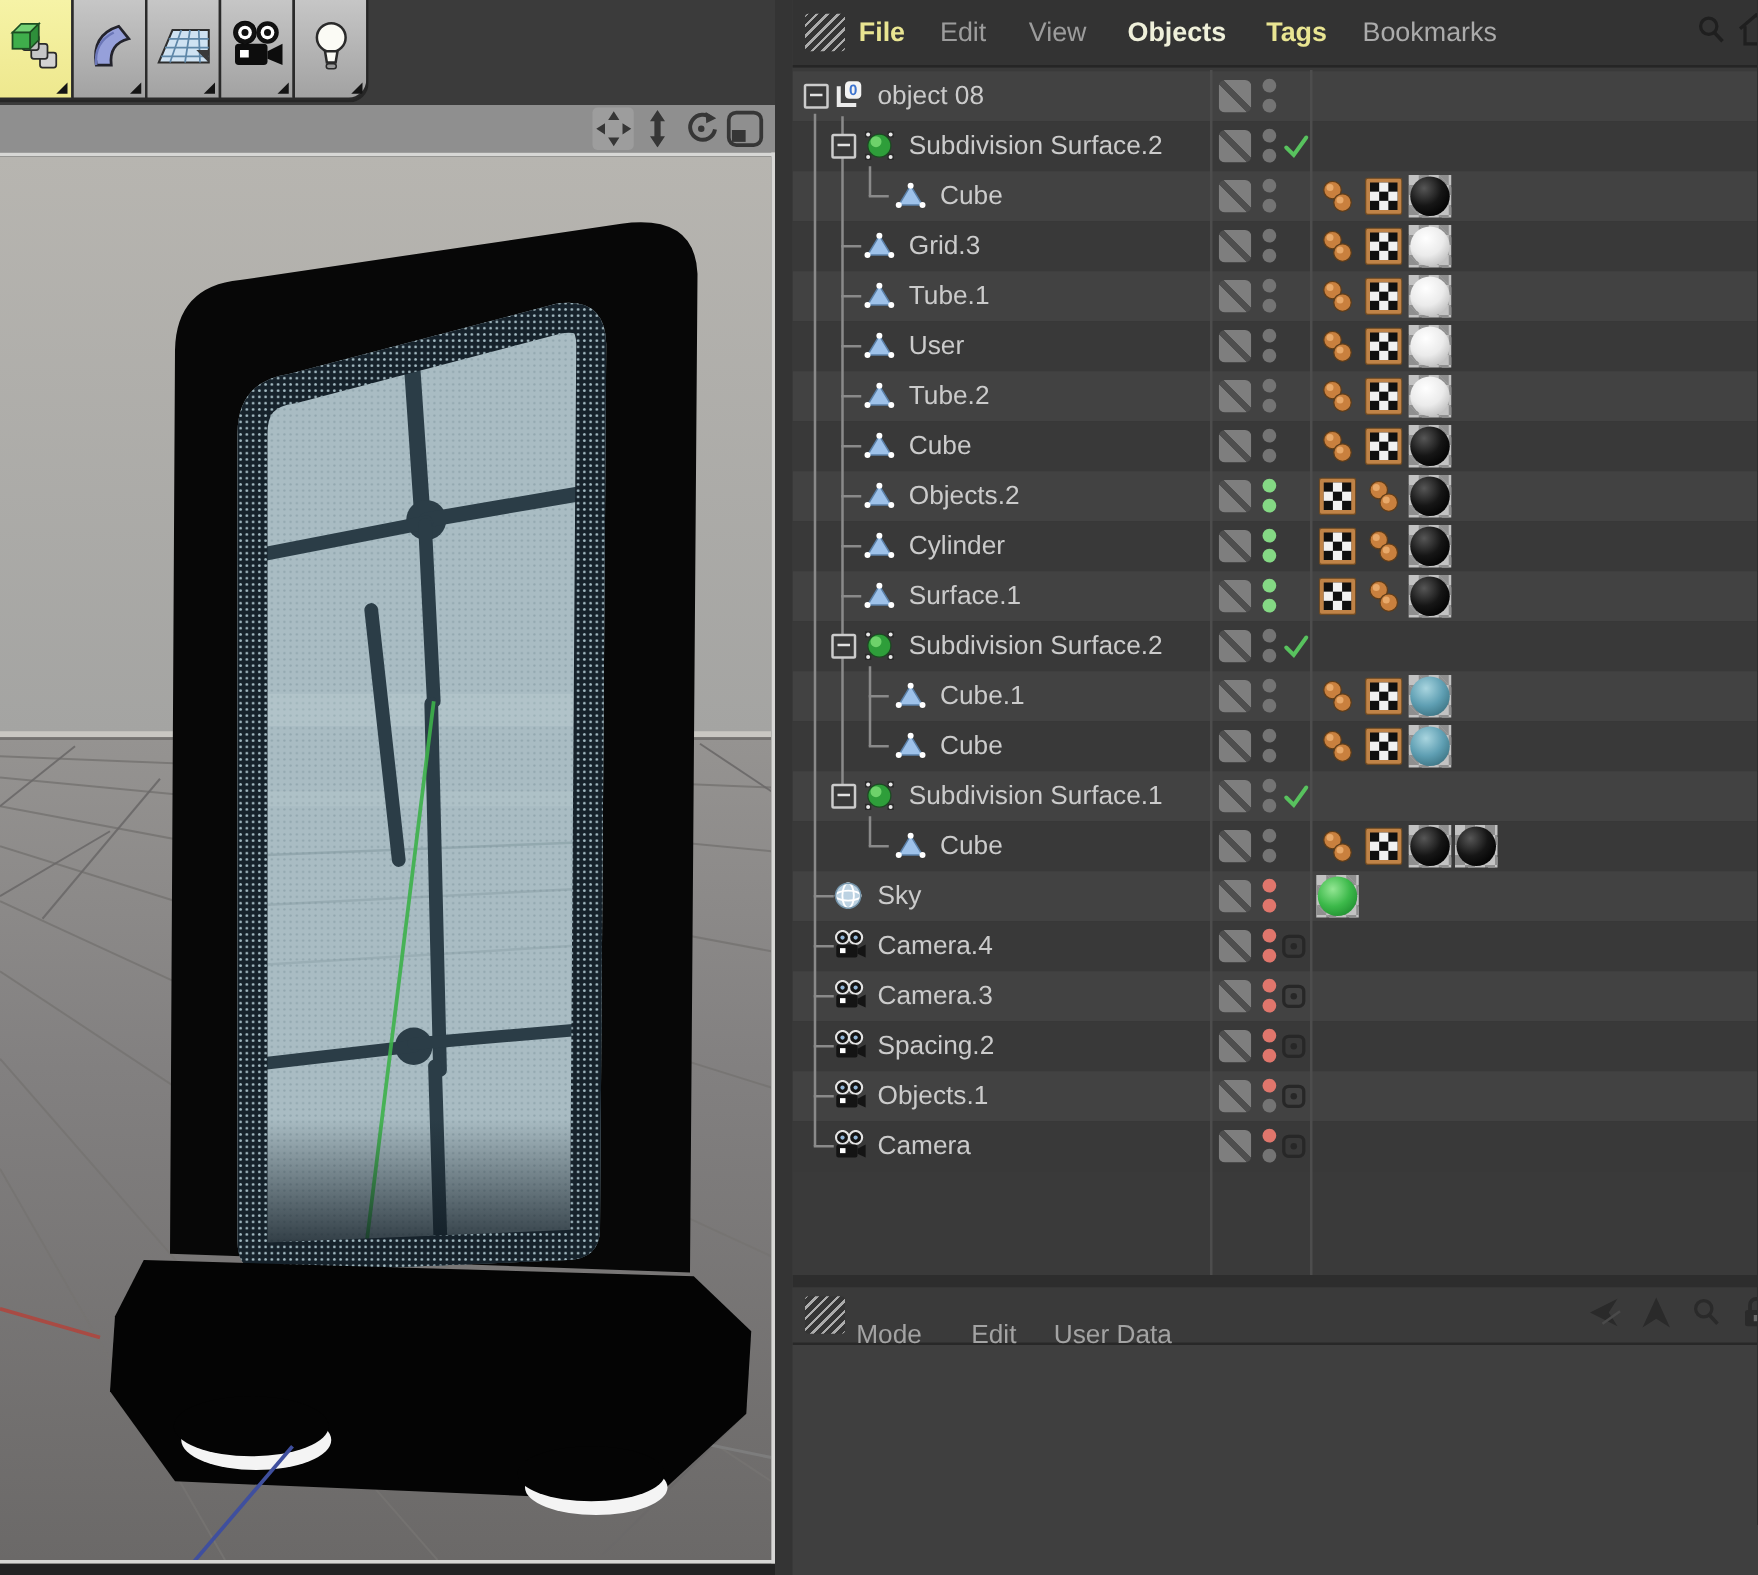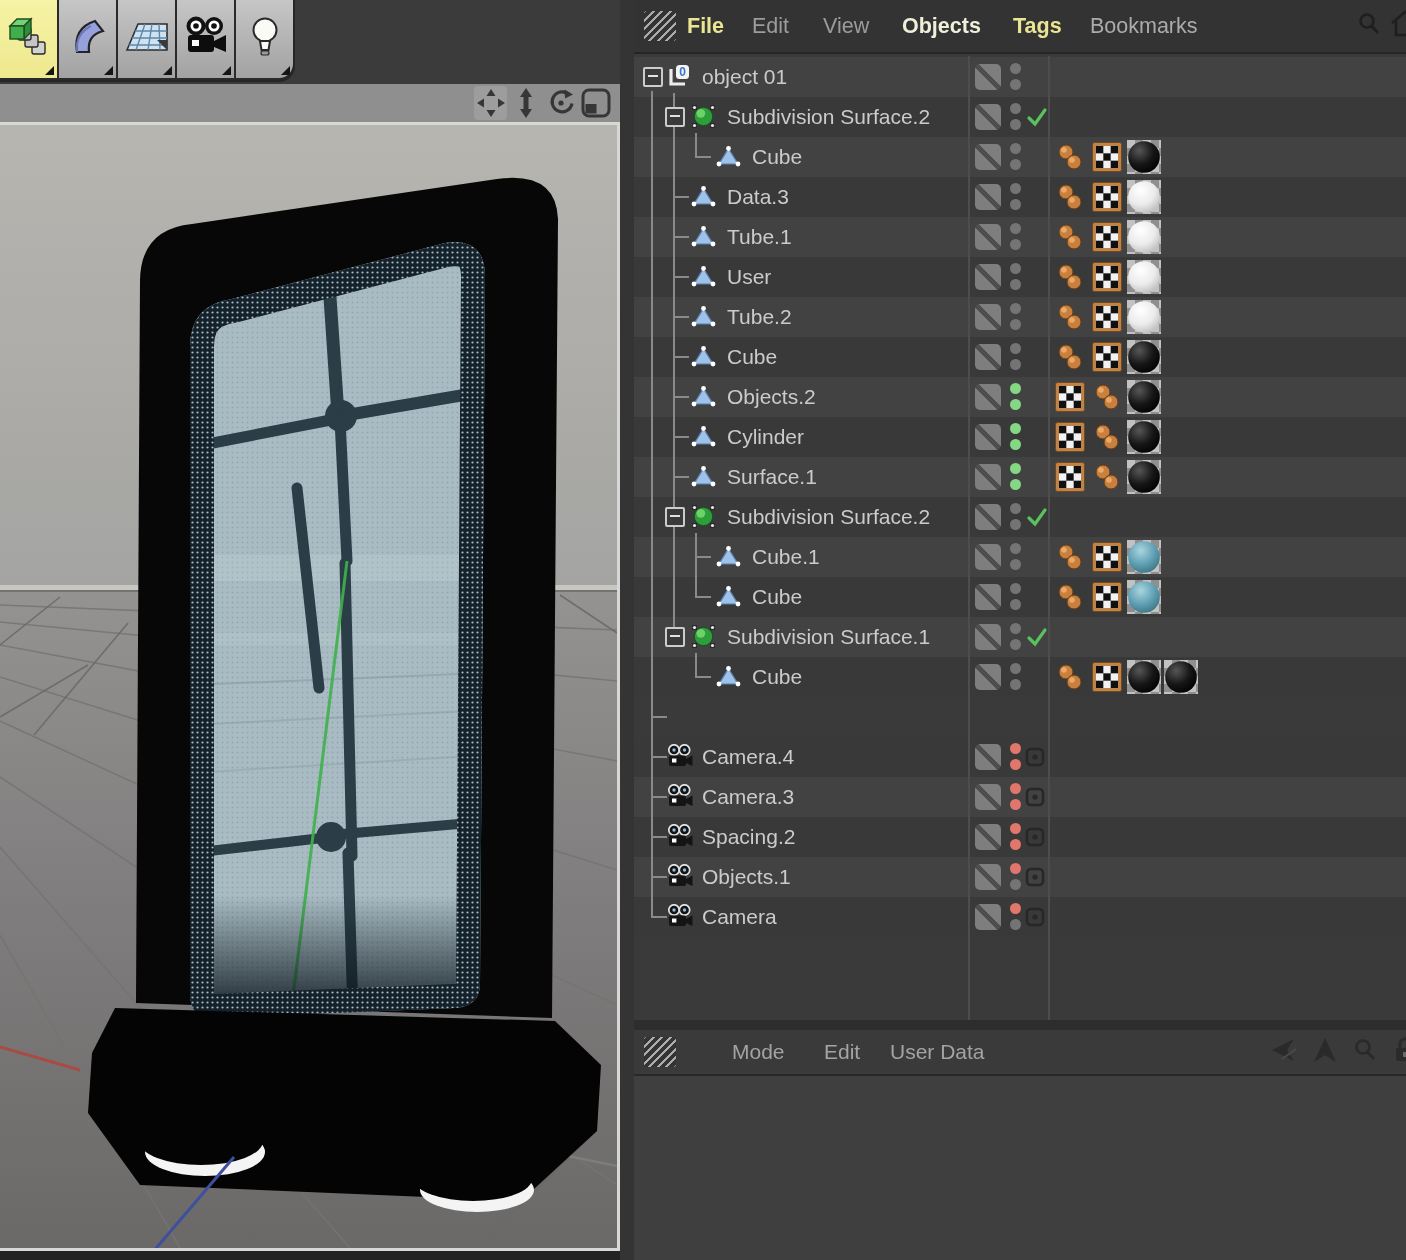--- a/index.html
+++ b/index.html
@@ -49,21 +49,21 @@
       linear-gradient(45deg,rgba(0,0,0,0) 43%,#4e4e4e 43% 57%,rgba(0,0,0,0) 57%),#7e7e7e;}
   .dot{position:absolute;left:376px;width:11px;height:11px;border-radius:50%;}
   .dot.d0{top:6px;} .dot.d1{top:22px;}
   .tag{position:absolute;}
   .mat-bg{background-image:linear-gradient(45deg,#8f8f8f 25%,transparent 25%,transparent 75%,#8f8f8f 75%),
       linear-gradient(45deg,#8f8f8f 25%,#c2c2c2 25%,#c2c2c2 75%,#8f8f8f 75%);
       background-size:16px 16px;background-position:0 0,8px 8px;}
   #am-divider{position:absolute;left:0;top:1020px;width:772px;height:10px;background:#2d2d2d;}
   #am-header{position:absolute;left:0;top:1030px;width:772px;height:44px;background:#3a3a3a;border-bottom:2px solid #282828;}
   #am-header .grip{top:7px;}
-  .am-menu{position:absolute;top:0;height:44px;display:flex;align-items:center;font-size:21px;color:#a3a3a3;margin-left:47px;}
+  .am-menu{position:absolute;top:16px;height:44px;display:flex;align-items:center;font-size:21px;color:#a3a3a3;}
   #am-body{position:absolute;left:0;top:1076px;width:772px;height:184px;background:#3f3f3f;}
   #am-icons{position:absolute;right:0;top:0;height:44px;display:flex;align-items:center;gap:14px;}
 </style>
 </head>
 <body>
 
 <svg width="0" height="0" style="position:absolute">
   <defs>
     <radialGradient id="gradBlack" cx="35%" cy="30%" r="80%">
       <stop offset="0%" stop-color="#565656"></stop>
@@ -301,21 +301,21 @@
     <div id="om-tree">
 
       <div class="sep" style="left:334px"></div>
       <div class="sep" style="left:414px"></div>
     <div class="row even" style="top: 1px;">
           <span class="obj-icon" style="left:32px"><svg width="25" height="25" viewBox="0 0 25 25">
               <path d="M5 5 V20 H19" stroke="#ececec" stroke-width="3.2" fill="none"></path>
               <rect x="10" y="1" width="13" height="14" rx="3.5" fill="#f4f4f4"></rect>
               <text x="16.5" y="12" font-size="12" font-weight="bold" fill="#3d74cf" text-anchor="middle" font-family="Liberation Sans,sans-serif">0</text>
             </svg></span>
-          <span class="label" style="left:68px">object 01</span>
+          <span class="label" style="left:68px">object 08</span>
           <span class="layer-swatch"></span>
           <span class="dot d0" style="background:#747474"></span>
           <span class="dot d1" style="background:#747474"></span>
         </div>
         <div class="row odd" style="top: 41px;">
           <span class="obj-icon" style="left:57px"><svg width="25" height="25" viewBox="0 0 25 25">
               <rect x="1" y="1" width="5" height="5" fill="#2a2a2a"></rect>
               <rect x="19" y="1" width="5" height="5" fill="#2a2a2a"></rect>
               <rect x="1" y="19" width="5" height="5" fill="#2a2a2a"></rect>
               <rect x="19" y="19" width="5" height="5" fill="#2a2a2a"></rect>
@@ -363,21 +363,21 @@
               <circle cx="17" cy="17" r="15.8" fill="url(#gradBlack)"></circle>
             </svg></span>
         </div>
         <div class="row odd" style="top: 121px;">
           <span class="obj-icon" style="left:57px"><svg width="25" height="25" viewBox="0 0 25 25">
               <polygon points="12.5,4.5 22,20 3,20" fill="#9ec2ea" stroke="#5b80a8" stroke-width="1.2"></polygon>
               <circle cx="12.5" cy="4.5" r="2.4" fill="#ffffff"></circle>
               <circle cx="22" cy="20" r="2.4" fill="#ffffff"></circle>
               <circle cx="3" cy="20" r="2.4" fill="#ffffff"></circle>
             </svg></span>
-          <span class="label" style="left:93px">Data.3</span>
+          <span class="label" style="left:93px">Grid.3</span>
           <span class="layer-swatch"></span>
           <span class="dot d0" style="background:#747474"></span>
           <span class="dot d1" style="background:#747474"></span>
           <span class="tag" style="left:422px;top:6px;width:28px;height:28px"><svg width="28" height="28" viewBox="0 0 28 28">
               <circle cx="10" cy="9" r="7" fill="#c9803e" stroke="#5e3c19" stroke-width="1"></circle>
               <circle cx="8" cy="7" r="2.8" fill="#e8a96a"></circle>
               <circle cx="18" cy="19" r="7" fill="#c9803e" stroke="#5e3c19" stroke-width="1"></circle>
               <circle cx="16" cy="17" r="2.8" fill="#e8a96a"></circle>
             </svg></span>
           <span class="tag" style="left:458px;top:5px;width:30px;height:30px"><svg width="30" height="30" viewBox="0 0 30 30">
@@ -718,20 +718,35 @@
               <rect x="11.33" y="4" width="7.34" height="7.33" fill="#f2f2f2"></rect>
               <rect x="4" y="11.33" width="7.33" height="7.34" fill="#f2f2f2"></rect>
               <rect x="18.67" y="11.33" width="7.33" height="7.34" fill="#f2f2f2"></rect>
               <rect x="11.33" y="18.67" width="7.34" height="7.33" fill="#f2f2f2"></rect>
             </svg></span>
           <span class="tag mat-bg" style="left:493px;top:3px;width:34px;height:34px"><svg width="34" height="34" viewBox="0 0 34 34">
               <circle cx="17" cy="17" r="15.8" fill="url(#gradBlack)"></circle>
             </svg></span>
           <span class="tag mat-bg" style="left:530px;top:3px;width:34px;height:34px"><svg width="34" height="34" viewBox="0 0 34 34">
               <circle cx="17" cy="17" r="15.8" fill="url(#gradBlack)"></circle>
+            </svg></span>
+        </div>
+        <div class="row even" style="top: 641px;">
+          <span class="obj-icon" style="left:32px"><svg width="25" height="25" viewBox="0 0 25 25">
+              <circle cx="12.5" cy="12.5" r="10" fill="#bcd2e2"></circle>
+              <ellipse cx="12.5" cy="12.5" rx="4.6" ry="10" fill="none" stroke="#ffffff" stroke-width="1.5"></ellipse>
+              <ellipse cx="12.5" cy="12.5" rx="10" ry="4" fill="none" stroke="#ffffff" stroke-width="1.5"></ellipse>
+              <circle cx="12.5" cy="12.5" r="10" fill="none" stroke="#7292a8" stroke-width="1.2"></circle>
+            </svg></span>
+          <span class="label" style="left:68px">Sky</span>
+          <span class="layer-swatch"></span>
+          <span class="dot d0" style="background:#e0766c"></span>
+          <span class="dot d1" style="background:#e0766c"></span>
+          <span class="tag mat-bg" style="left:419px;top:3px;width:34px;height:34px"><svg width="34" height="34" viewBox="0 0 34 34">
+              <circle cx="17" cy="17" r="15.8" fill="url(#gradGreen)"></circle>
             </svg></span>
         </div>
         <div class="row odd" style="top: 681px;">
           <span class="obj-icon" style="left:32px"><svg width="27" height="24" viewBox="0 0 27 24">
               <circle cx="8" cy="6" r="5.2" fill="#141414" stroke="#e4e4e4" stroke-width="1.7"></circle>
               <circle cx="18.5" cy="6" r="5.2" fill="#141414" stroke="#e4e4e4" stroke-width="1.7"></circle>
               <circle cx="8" cy="6" r="1.7" fill="#93b8da"></circle>
               <circle cx="18.5" cy="6" r="1.7" fill="#93b8da"></circle>
               <rect x="3" y="11.5" width="17" height="10.5" rx="2" fill="#141414"></rect>
               <rect x="6" y="14.5" width="4.4" height="4" fill="#ffffff"></rect>

